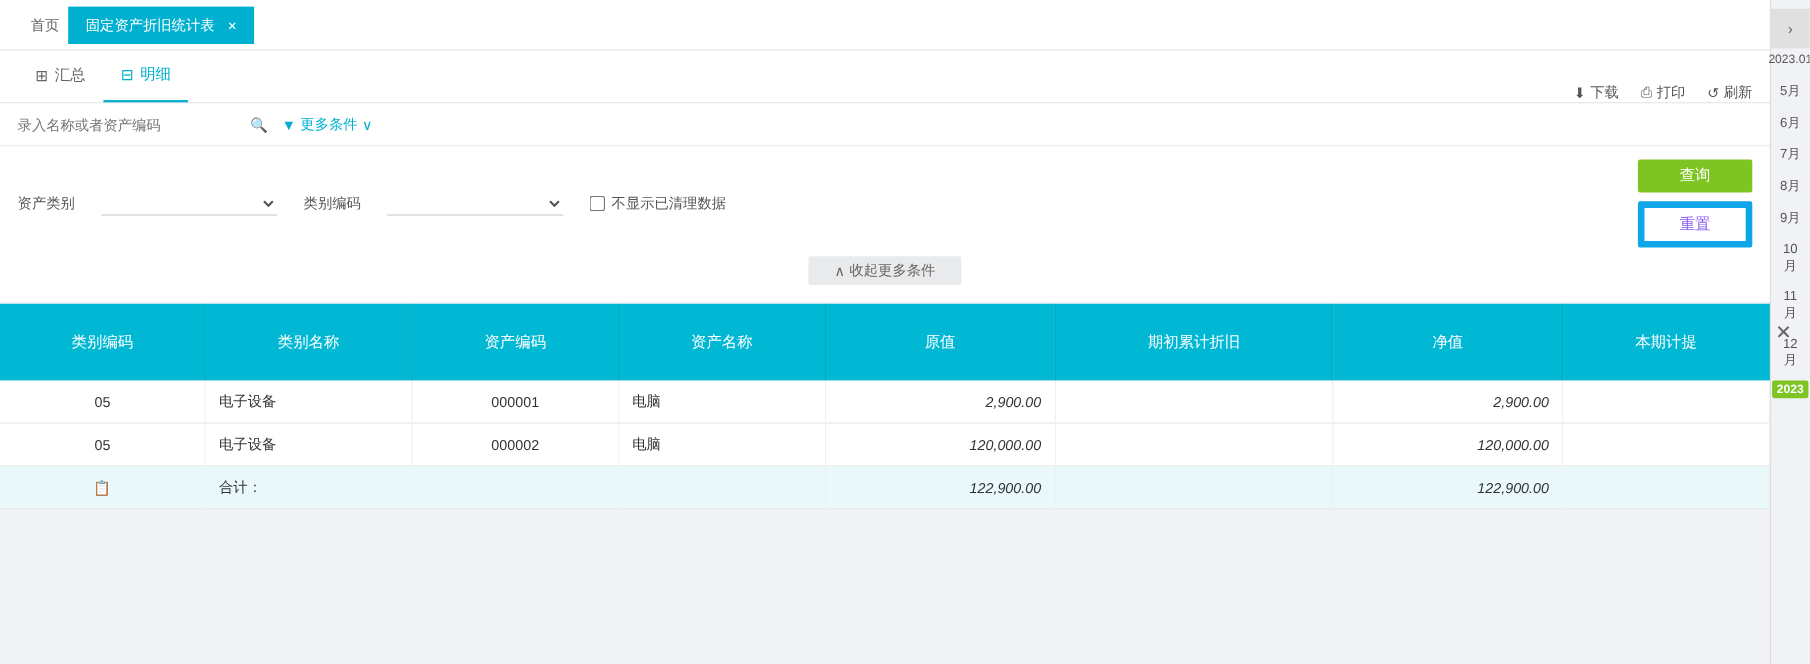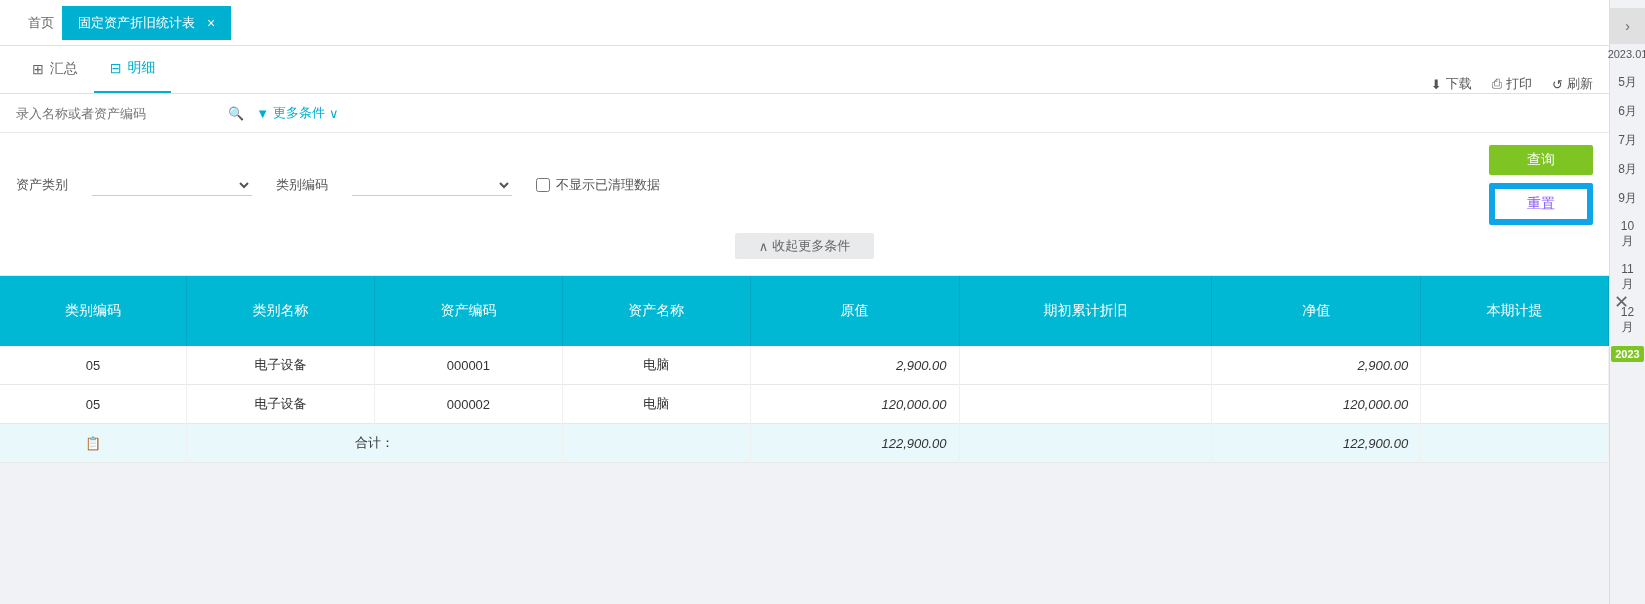--- a/index.html
+++ b/index.html
@@ -42,21 +42,21 @@
     .collapse-bar { display: flex; justify-content: center; padding: 8px 0; }
     .collapse-btn { color: #666; font-size: 13px; display: flex; align-items: center; gap: 4px; cursor: pointer; background: #e8eaec; padding: 4px 24px; border-radius: 2px; }
 
     
     .table-wrapper { flex: 1; overflow-y: auto; }
     table { width: 100%; border-collapse: collapse; }
     thead tr { background: #00b8d4; color: #fff; }
     thead th { padding: 26px 12px; font-size: 14px; font-weight: normal; text-align: center; border-right: 1px solid #00a8c4; white-space: nowrap; margin-left: 12px; }
     tbody tr { background: #fff; border-bottom: 1px solid #e8e8e8; }
     tbody td { padding: 10px 12px; font-size: 13px; text-align: center; border-right: 1px solid #f0f0f0; }
-    tbody td.left { text-align: center; margin-top: 40px; }
+    tbody td.left { text-align: left; margin-top: 40px; }
     tbody td.right { text-align: right; font-style: italic; }
     .summary-row { background: #e8f8fb !important; }
     .summary-row td { color: #333; }
 
     
     .right-sidebar { width: 36px; background: #f0f2f5; display: flex; flex-direction: column; align-items: center; border-left: 1px solid #ddd; }
     .sidebar-expand { width: 36px; height: 36px; display: flex; align-items: center; justify-content: center; background: #e0e0e0; cursor: pointer; color: #666; font-size: 14px; margin-top: 8px; }
     .sidebar-months { display: flex; flex-direction: column; align-items: center; padding-top: 4px; }
     .sidebar-month { font-size: 12px; color: #555; padding: 6px 0; cursor: pointer; text-align: center; width: 24px; }
     .sidebar-year-badge { background: #7ec524; color: #fff; font-size: 11px; font-weight: bold; padding: 2px 4px; border-radius: 2px; margin-top: 4px; cursor: pointer; }

